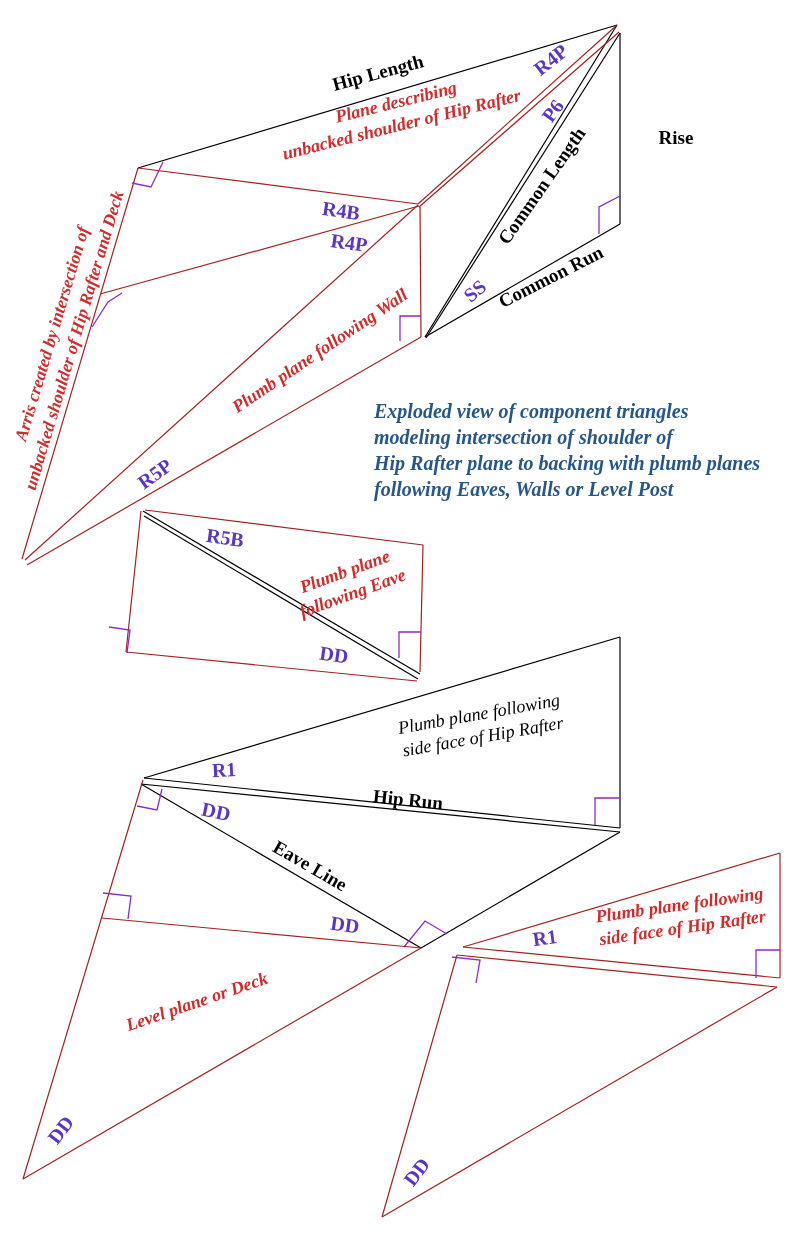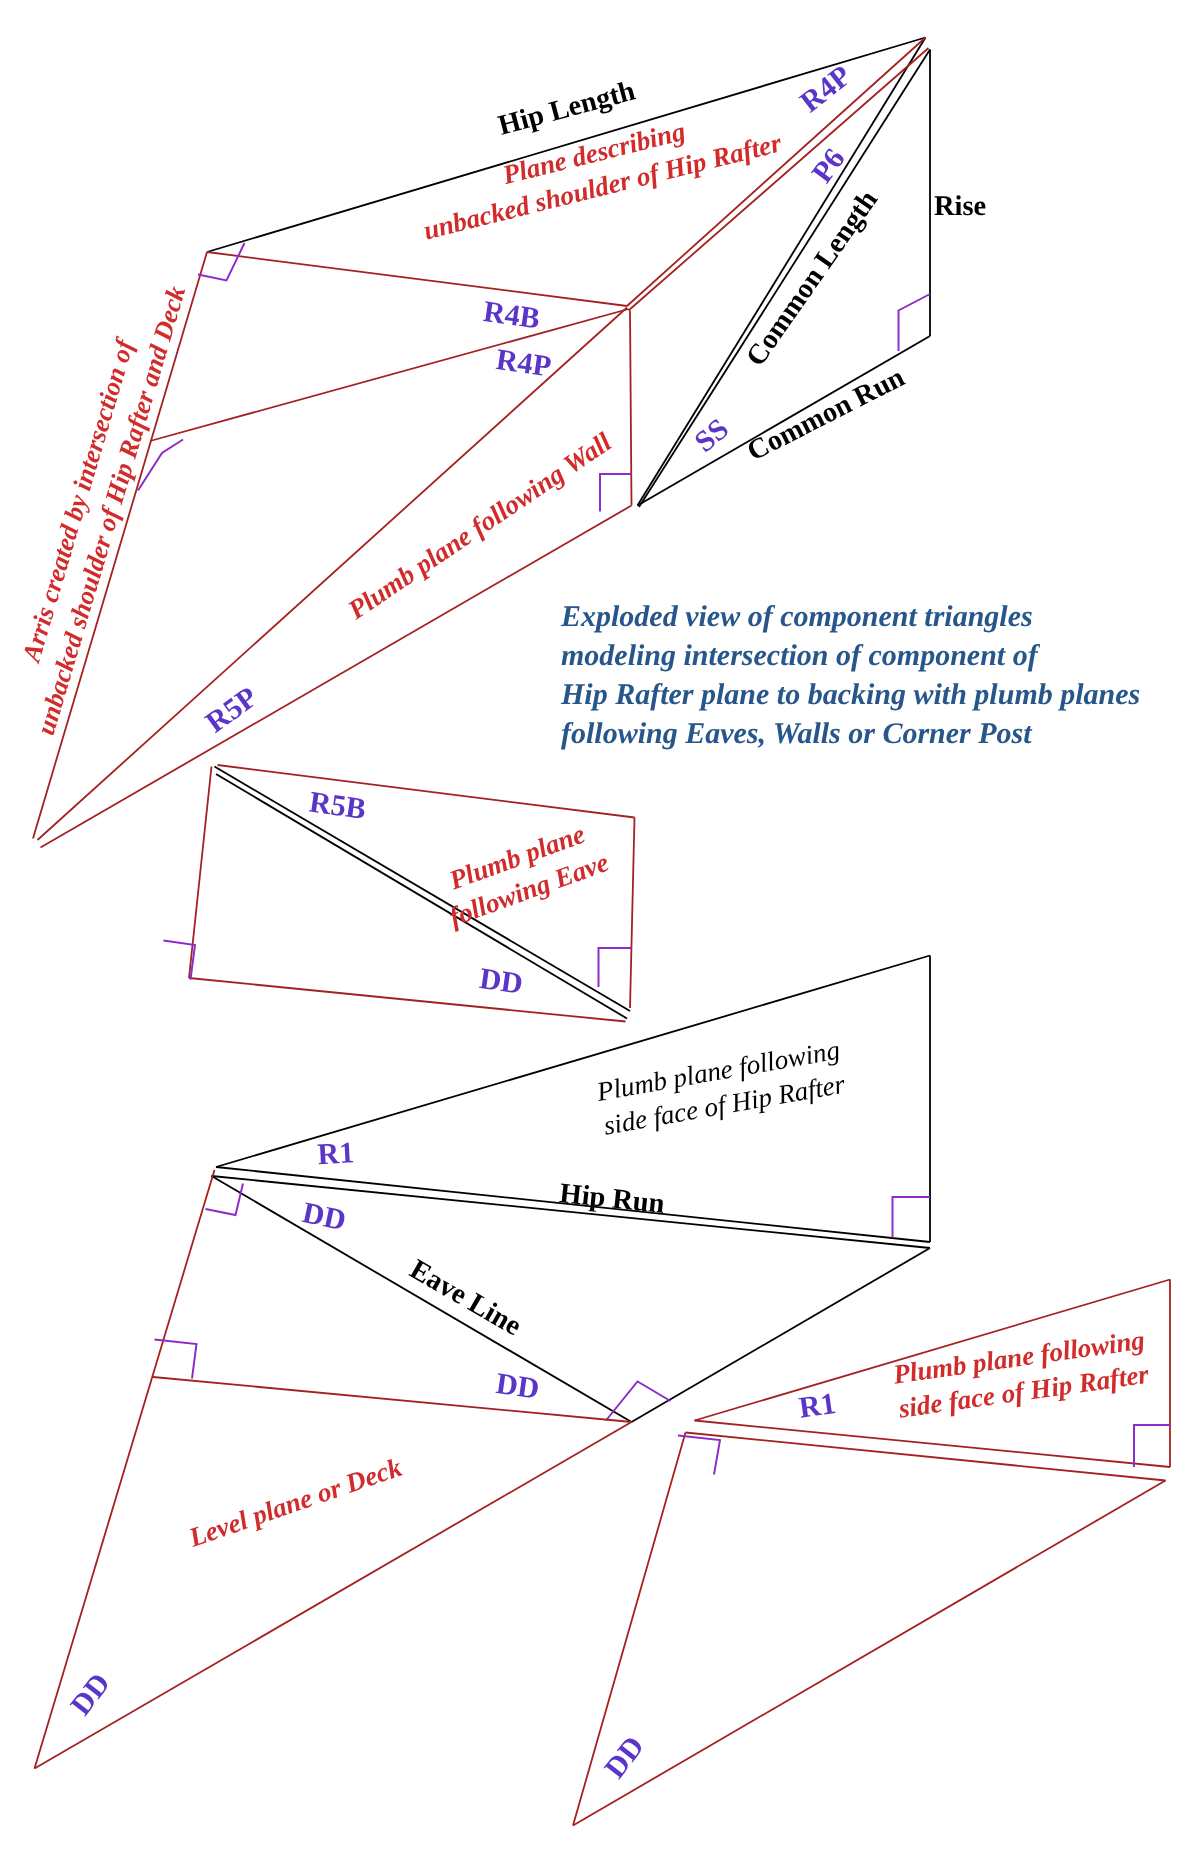--- a/index.html
+++ b/index.html
@@ -114,21 +114,21 @@
 
   <div class="lbl black-b" style="left:378px;top:73px;--r:-15deg">Hip Length</div>
 
   <div class="lbl red-i block" style="left:399px;top:114px;--r:-14deg">
     <div>Plane describing</div>
     <div>unbacked shoulder of Hip Rafter</div>
   </div>
 
   <div class="lbl blue-b" style="left:551px;top:60px;--r:-38deg">R4P</div>
   <div class="lbl blue-b" style="left:553px;top:111px;--r:-54deg">P6</div>
-  <div class="lbl black-b" style="left:640px;top:138px;--r:0deg">Rise</div>
+  <div class="lbl black-b" style="left:676px;top:138px;--r:0deg">Rise</div>
   <div class="lbl black-b" style="left:542px;top:186px;--r:-55deg">Common Length</div>
   <div class="lbl black-b" style="left:551px;top:277px;--r:-27deg">Common Run</div>
   <div class="lbl blue-b" style="left:475px;top:291px;--r:-40deg">SS</div>
   <div class="lbl blue-b" style="left:341px;top:211px;--r:8deg">R4B</div>
   <div class="lbl blue-b" style="left:349px;top:243px;--r:8deg">R4P</div>
   <div class="lbl red-i" style="left:320px;top:351px;--r:-34deg">Plumb plane following Wall</div>
   <div class="lbl blue-b" style="left:155px;top:474px;--r:-36deg">R5P</div>
 
   <div class="lbl red-i block" style="left:63px;top:337px;--r:-73.5deg;font-size:17.5px">
     <div>Arris created by intersection of</div>
@@ -160,18 +160,18 @@
 
   <div class="lbl red-i block" style="left:681px;top:917px;--r:-8deg">
     <div>Plumb plane following</div>
     <div>side face of Hip Rafter</div>
   </div>
 
   <div class="lbl blue-b" style="left:417px;top:1172px;--r:-52deg">DD</div>
 
   <div class="note">
     <div>Exploded view of component triangles</div>
-    <div>modeling intersection of component of</div>
+    <div>modeling intersection of shoulder of</div>
     <div>Hip Rafter plane to backing with plumb planes</div>
-    <div>following Eaves, Walls or Corner Post</div>
+    <div>following Eaves, Walls or Level Post</div>
   </div>
 
 </div>
 
 </body></html>

